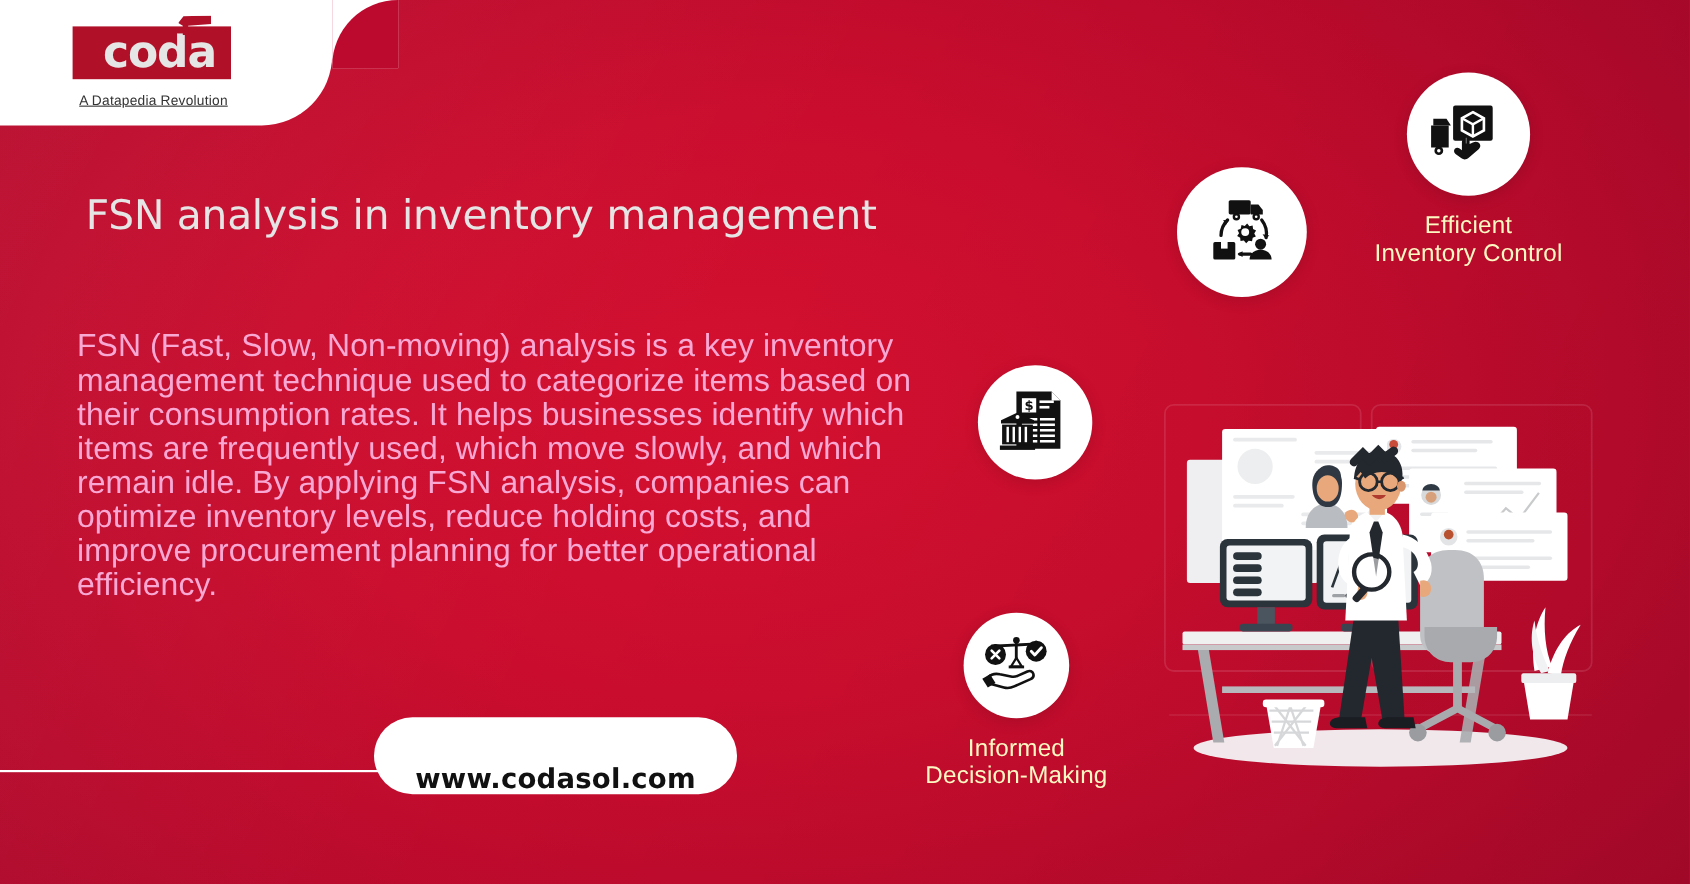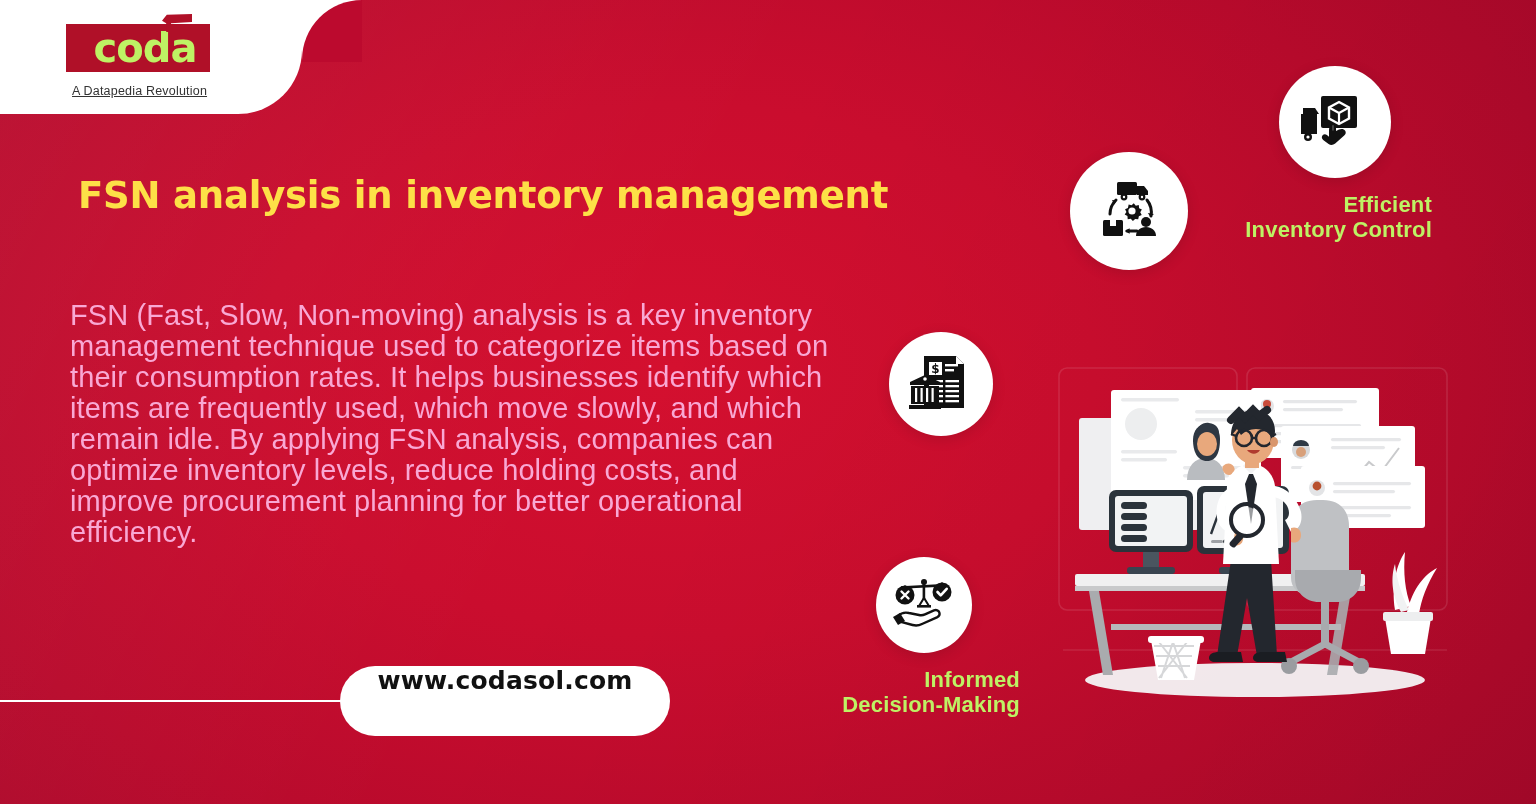--- a/index.html
+++ b/index.html
@@ -40,75 +40,75 @@
 
   #logo { position:absolute; left:66px; top:14px; width:170px; height:88px; z-index:14; }
   #logo-mark { position:relative; width:144px; height:58px; }
   #logo-box {
     position:absolute; left:0; top:10px; width:144px; height:48px;
     background:#B01028;
   }
   #logo-word {
     position:absolute; left:0; top:10px; width:158px; height:48px;
     display:flex; align-items:center; justify-content:center;
-    color:#bef264; font-weight:700; font-size:40px; letter-spacing:-1px;
+    color:#e5e5e5; font-weight:700; font-size:40px; letter-spacing:-1px;
     font-family:"DejaVu Sans", sans-serif;
     line-height:1;
   }
   #logo-flag {
     position:absolute; left:96px; top:0px; width:30px; height:18px;
     background:#B01028;
     clip-path:polygon(0% 38%, 16% 4%, 100% 0%, 100% 44%, 30% 52%, 30% 100%, 14% 100%, 14% 52%);
   }
   #logo-tag {
     position:absolute; left:6px; top:70px;
     color:#333333; font-size:12.5px; letter-spacing:0.2px;
     font-family:"Liberation Sans", sans-serif;
     text-decoration:underline;
   }
 
   
   #headline {
     position:absolute; left:78px; top:174px; width:830px;
-    color:#fde047; font-size:37px; font-weight:700; letter-spacing:-0.2px;
+    color:#e5e5e5; font-size:37px; font-weight:400; letter-spacing:-0.2px;
     font-family:"DejaVu Sans", sans-serif;
   }
   #body-copy {
     position:absolute; left:70px; top:300px; width:760px;
     color:#f9a8d4; font-size:29px; line-height:31px; font-weight:400;
     letter-spacing:0.1px;
   }
 
   
   #footer-rule {
     position:absolute; left:0; top:700px; width:400px; height:2px;
     background:#FFFFFF; z-index:6;
   }
   #url-pill {
-    position:absolute; left:340px; top:666px; width:330px; height:70px;
+    position:absolute; left:340px; top:652px; width:330px; height:70px;
     background:#FFFFFF; border-radius:36px;
-    display:flex; align-items:flex-start; justify-content:center;
+    display:flex; align-items:flex-end; justify-content:center;
     z-index:8;
   }
   #url-pill span {
     color:#111111; font-size:25px; font-weight:700; letter-spacing:0.2px;
     font-family:"DejaVu Sans", sans-serif;
   }
 
   
   .feature { position:absolute; z-index:9; }
   .fcircle {
     border-radius:50%; background:#FFFFFF;
     display:flex; align-items:center; justify-content:center;
     box-shadow:0 3px 14px rgba(0,0,0,0.13);
     margin:0 auto;
   }
   .flabel {
-    margin-top:14px; text-align:right; color:#bef264;
-    font-size:22px; line-height:25px; font-weight:700; white-space:pre-line;
+    margin-top:14px; text-align:center; color:#fef9c3;
+    font-size:22px; line-height:25px; font-weight:400; white-space:pre-line;
     letter-spacing:0.2px;
   }
   #feat-1 { left:1238px; top:66px; width:194px; }
   #feat-1 .fcircle { width:112px; height:112px; }
   #feat-2 { left:1000px; top:152px; width:258px; }
   #feat-2 .fcircle { width:118px; height:118px; }
   #feat-3 { left:862px; top:332px; width:158px; }
   #feat-3 .fcircle { width:104px; height:104px; }
   #feat-4 { left:828px; top:557px; width:192px; }
   #feat-4 .fcircle { width:96px; height:96px; }

